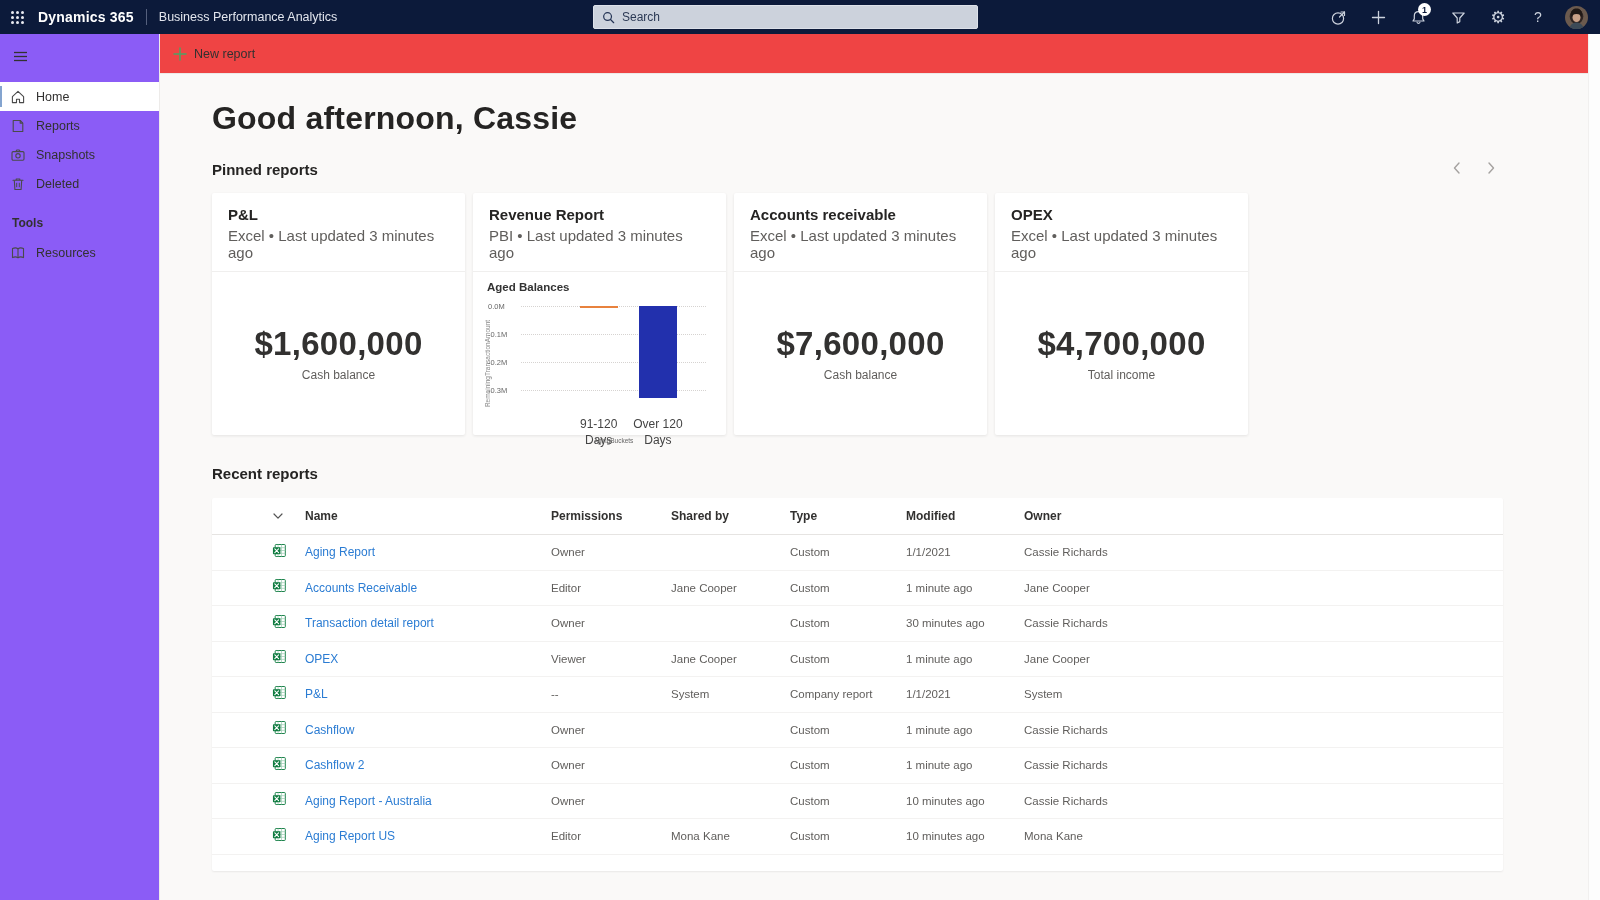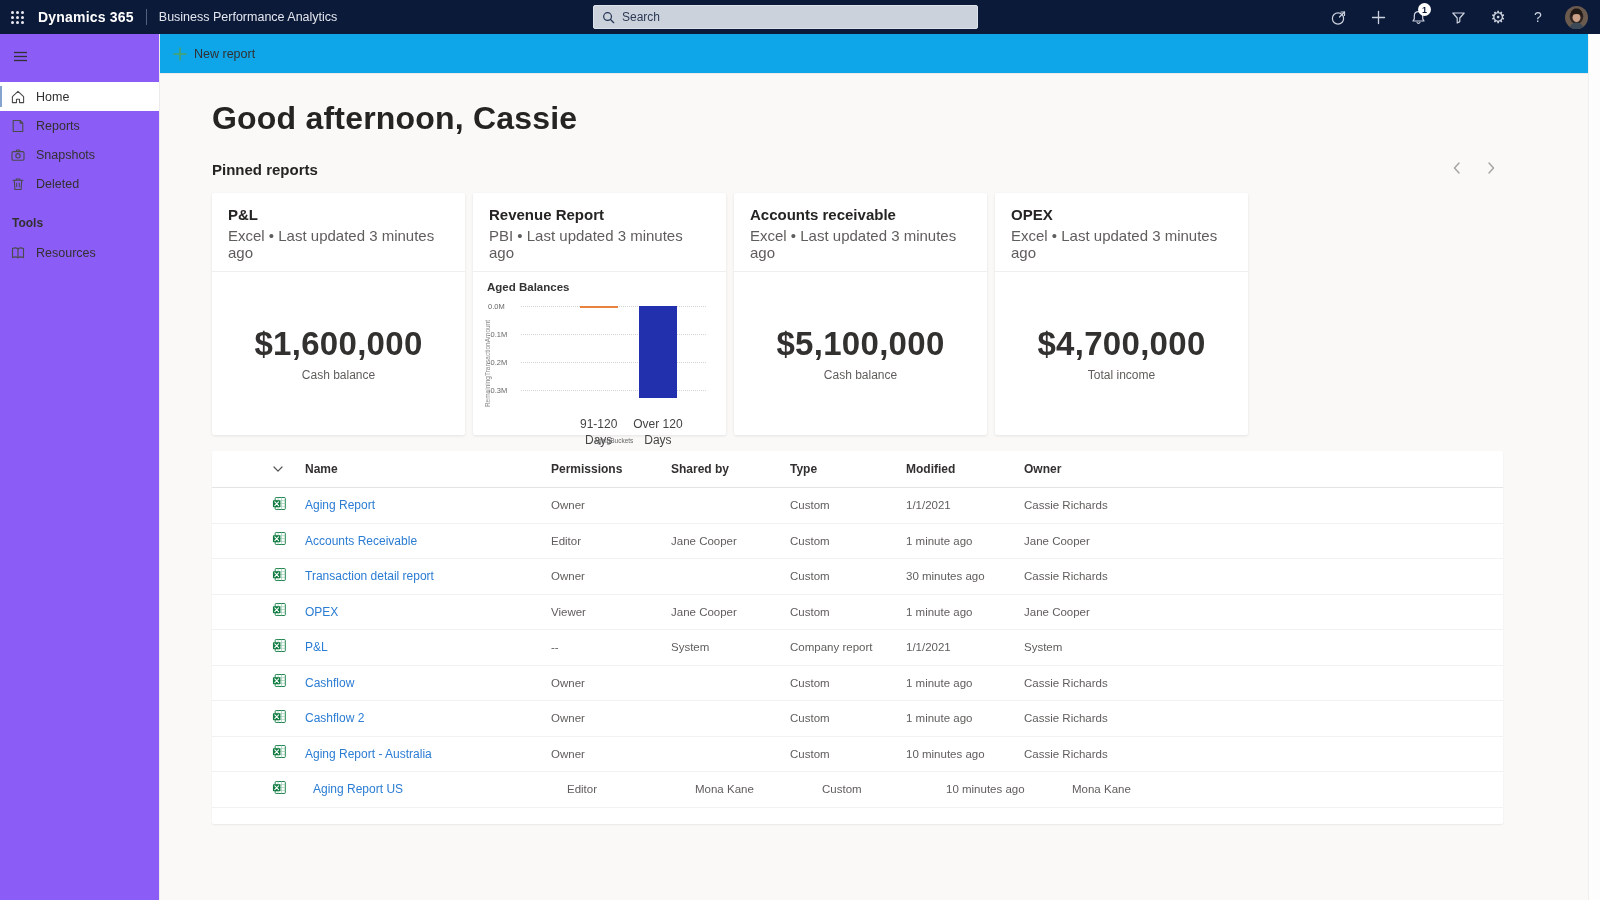--- a/index.html
+++ b/index.html
@@ -28,21 +28,21 @@
   .sidebar { position:absolute; top:34px; left:0; width:160px; bottom:0; background:#8b5cf6; border-right:1px solid #edebe9; z-index:20; }
   .hamburger { width:40px; height:40px; display:flex; align-items:center; justify-content:center; cursor:pointer; margin:2px 0 6px 0; }
   .nav-item { height:29px; display:flex; align-items:center; padding-left:10px; cursor:pointer; position:relative; }
   .nav-item .nicon { width:16px; height:16px; margin-right:10px; display:flex; align-items:center; justify-content:center; }
   .nav-item .nlabel { font-size:12.5px; color:#323130; }
   .nav-item.selected { background:#ffffff; }
   .nav-item.selected::before { content:""; position:absolute; left:0; top:4px; bottom:4px; width:2px; background:#84a4cf; }
   .tools-label { font-size:12px; font-weight:700; color:#323130; padding:18px 0 8px 12px; }
 
   
-  .cmdbar { position:absolute; top:34px; left:160px; right:0; height:40px; background:#0ea5e9; border-bottom:1px solid #eceae8; display:flex; align-items:center; padding-left:13px; z-index:10; }
+  .cmdbar { position:absolute; top:34px; left:160px; right:0; height:40px; background:#ef4444; border-bottom:1px solid #eceae8; display:flex; align-items:center; padding-left:13px; z-index:10; }
   .new-report { display:flex; align-items:center; gap:7px; border:none; background:transparent; cursor:pointer; font-family:"Liberation Sans",sans-serif; }
   .new-report span { font-size:12.5px; color:#323130; }
 
   
   .content { position:absolute; top:74px; left:160px; right:0; bottom:0; background:#faf9f8; padding:26px 0 0 52px; overflow:hidden; }
   .greeting { font-size:32px; font-weight:600; color:#252423; letter-spacing:.2px; }
   .section-title { font-size:15px; font-weight:700; color:#252423; }
   .pinned-head { margin-top:24px; position:relative; }
   .carousel-nav { position:absolute; right:100px; top:-2px; display:flex; gap:16px; }
   .carousel-btn { width:18px; height:18px; display:flex; align-items:center; justify-content:center; cursor:pointer; }
@@ -67,21 +67,21 @@
   .chart-xlabel { position:absolute; font-size:6.5px; color:#666; text-align:center; }
 
   .recent-title { margin-top:30px; }
 
   
   .table-card { margin-top:16px; width:1291px; background:#fff; border-radius:2px; box-shadow:0 1px 2px rgba(0,0,0,.07); padding-bottom:16px; }
   .trow { display:grid; grid-template-columns:33px 246px 120px 119px 116px 118px 1fr; align-items:center; padding:0 16px 0 60px; }
   .thead-row { height:37px; border-bottom:1px solid #e6e4e2; }
   .th { font-size:12px; font-weight:700; color:#323130; }
   .tbody-row { height:35.5px; border-bottom:1px solid #f3f2f1; }
-  .tbody-row:last-child { border-bottom:1px solid #f3f2f1;gap:8px; }
+  .tbody-row:last-child { border-bottom:1px solid #f3f2f1; }
   .cell { font-size:11.5px; color:#605e5c; white-space:nowrap; overflow:hidden; }
   .name-link { font-size:12px; color:#2b7cd3; text-decoration:none; cursor:pointer; }
   .row-chevron { display:flex; align-items:center; }
 
   .scroll-track { position:absolute; top:34px; right:0; width:12px; bottom:0; background:#fdfdfd; border-left:1px solid #f1f0ef; z-index:40; cursor:pointer; }
 </style>
 </head>
 <body>
 
 <div class="topbar">
@@ -287,36 +287,37 @@
             <div class="chart-xlabel" style="left: 48px; width: 185px; top: 165px;">AgingBuckets</div>
           </div>
         </div>
       </div>
       <div class="card">
         <div class="card-head">
           <div class="card-title">Accounts receivable</div>
           <div class="card-sub">Excel • Last updated 3 minutes ago</div>
         </div>
         <div class="card-body">
-          <div class="kpi-value">$5,100,000</div>
+          <div class="kpi-value">$7,600,000</div>
           <div class="kpi-label">Cash balance</div>
         </div>
       </div>
       <div class="card">
         <div class="card-head">
           <div class="card-title">OPEX</div>
           <div class="card-sub">Excel • Last updated 3 minutes ago</div>
         </div>
         <div class="card-body">
           <div class="kpi-value">$4,700,000</div>
           <div class="kpi-label">Total income</div>
         </div>
       </div>
     </div>
 
+  <div class="section-title recent-title">Recent reports</div>
 
   <div class="table-card">
     <div class="trow thead-row" id="table-head">
         <div class="row-chevron">
           <svg width="12" height="12" viewBox="0 0 12 12">
             <polyline points="2,4 6,8.2 10,4" fill="none" stroke="#555" stroke-width="1.2" stroke-linecap="round" stroke-linejoin="round"></polyline>
           </svg>
         </div>
         <div class="th">Name</div>
         <div class="th">Permissions</div>

